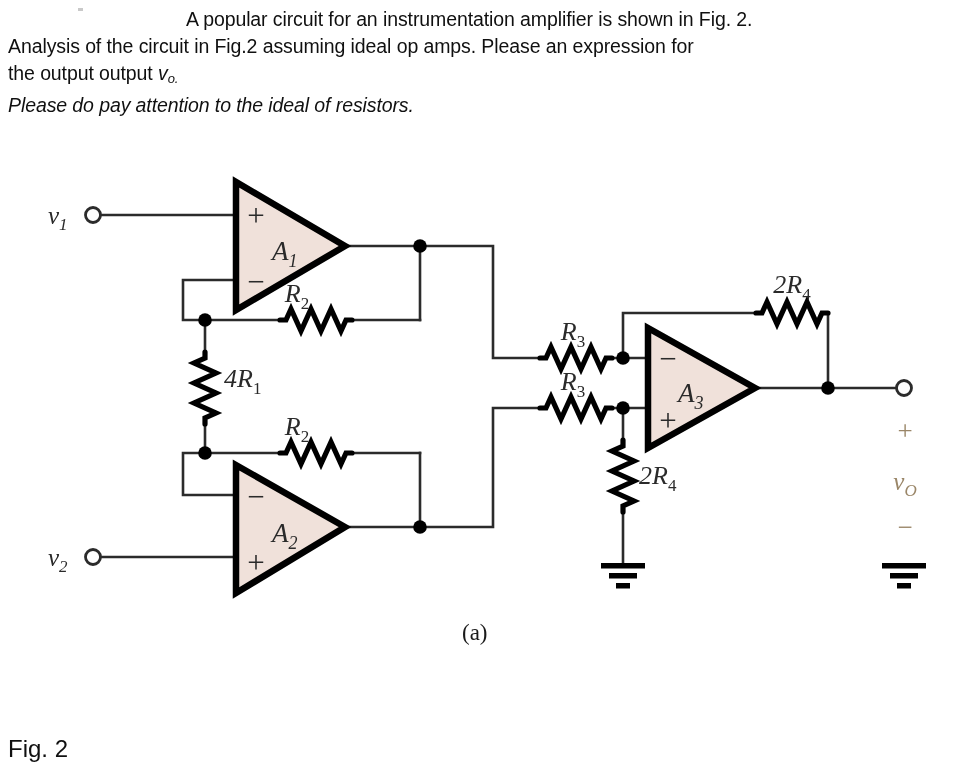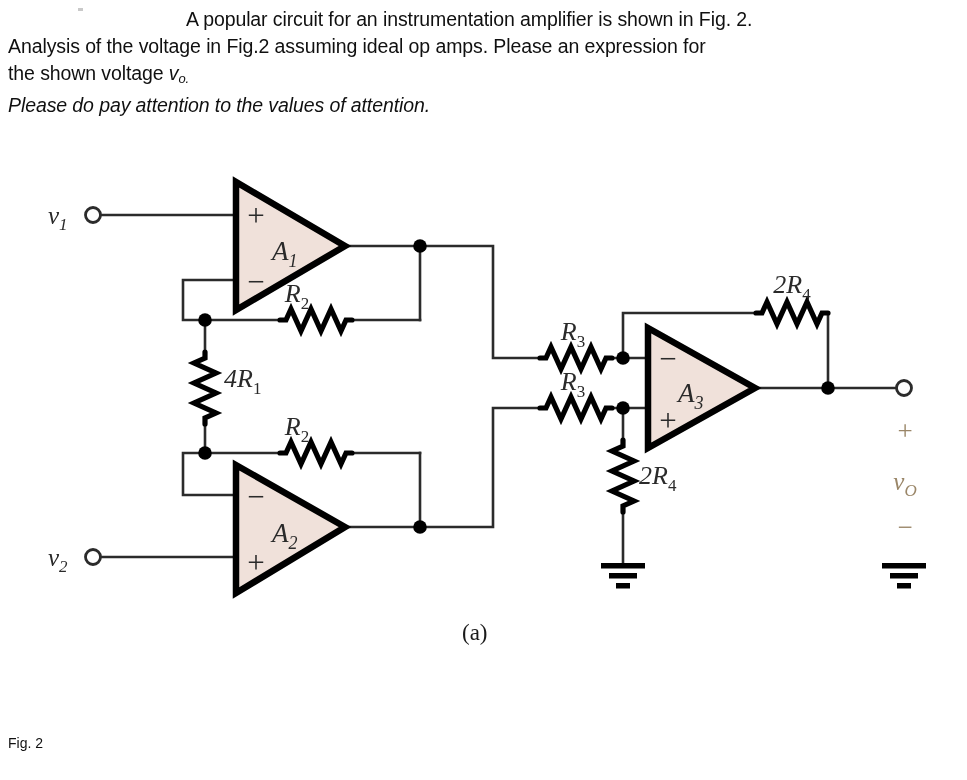--- a/index.html
+++ b/index.html
@@ -63,44 +63,44 @@
     top: 620px;
     font-family: "Liberation Serif", serif;
     font-size: 23px;
     color: #1a1a1a;
   }
   .fig-caption {
     position: absolute;
     left: 8px;
     top: 735px;
     font-family: "Liberation Sans", sans-serif;
-    font-size: 14px;
+    font-size: 24px;
     color: #101010;
   }
   .speck {
     position: absolute;
     left: 78px;
     top: 8px;
     width: 5px;
     height: 3px;
     background: #c9c9c9;
   }
 </style>
 </head>
 <body>
 
 <div id="page">
 
   <div class="speck"></div>
 
   <div class="problem-text">
     <div class="line"><span class="indent"></span><span>A popular circuit for an instrumentation amplifier is shown in Fig. 2.</span></div>
-    <div class="line"><span>Analysis of the voltage in </span><b>Fig.2</b><span> assuming ideal op amps. Please an expression for</span></div>
-    <div class="line"><span>the shown voltage </span><span class="var-v">v</span><span class="sub-small">o.</span></div>
-    <div class="line ital-line"><span>Please do pay attention to the values of attention.</span></div>
+    <div class="line"><span>Analysis of the circuit in </span><b>Fig.2</b><span> assuming ideal op amps. Please an expression for</span></div>
+    <div class="line"><span>the output output </span><span class="var-v">v</span><span class="sub-small">o.</span></div>
+    <div class="line ital-line"><span>Please do pay attention to the ideal of resistors.</span></div>
   </div>
 
   <div id="figure-area">
     <svg id="circuit-svg" width="967" height="520" viewBox="0 0 967 520" xmlns="http://www.w3.org/2000/svg">
 
       <defs>
 
         <g id="res-h">
           <path d="M0,0 L6,0 L11,-11 L21,11 L31,-11 L41,11 L51,-11 L61,11 L66,0 L72,0" fill="none" stroke="#000000" stroke-width="5.2" stroke-linecap="round" stroke-linejoin="miter"></path>
         </g>

